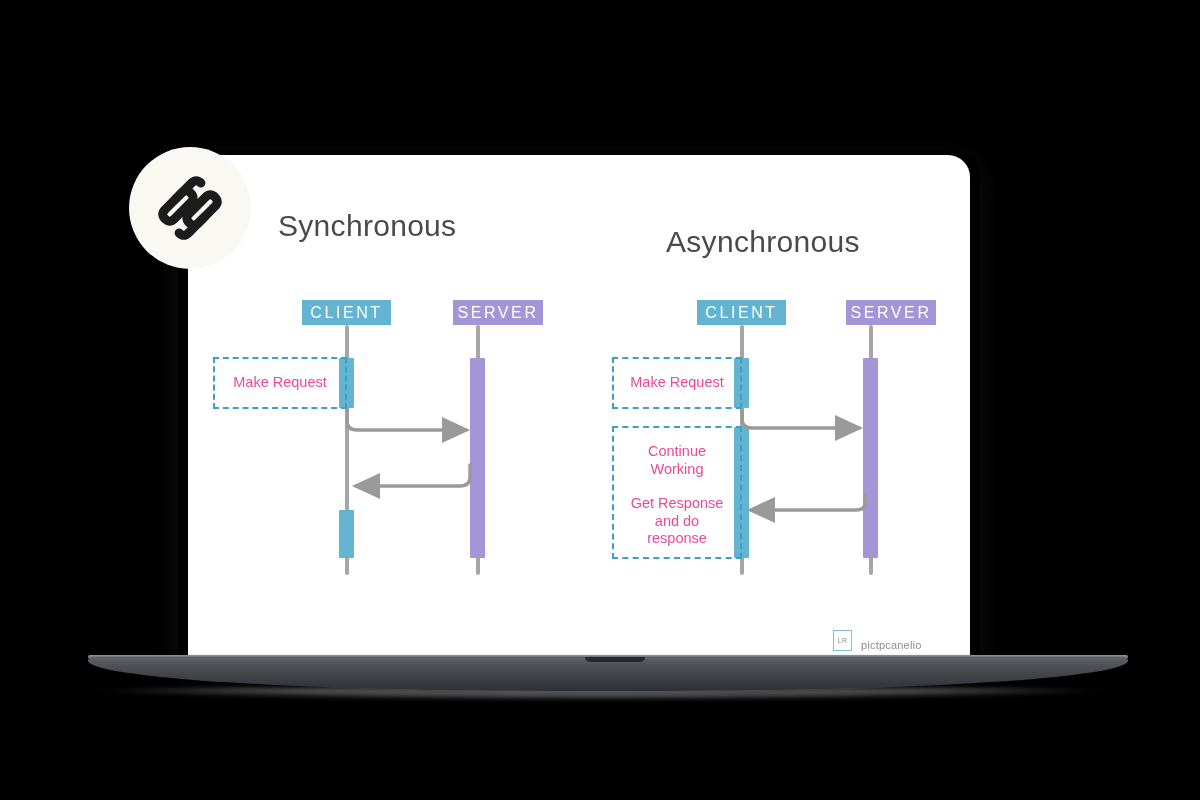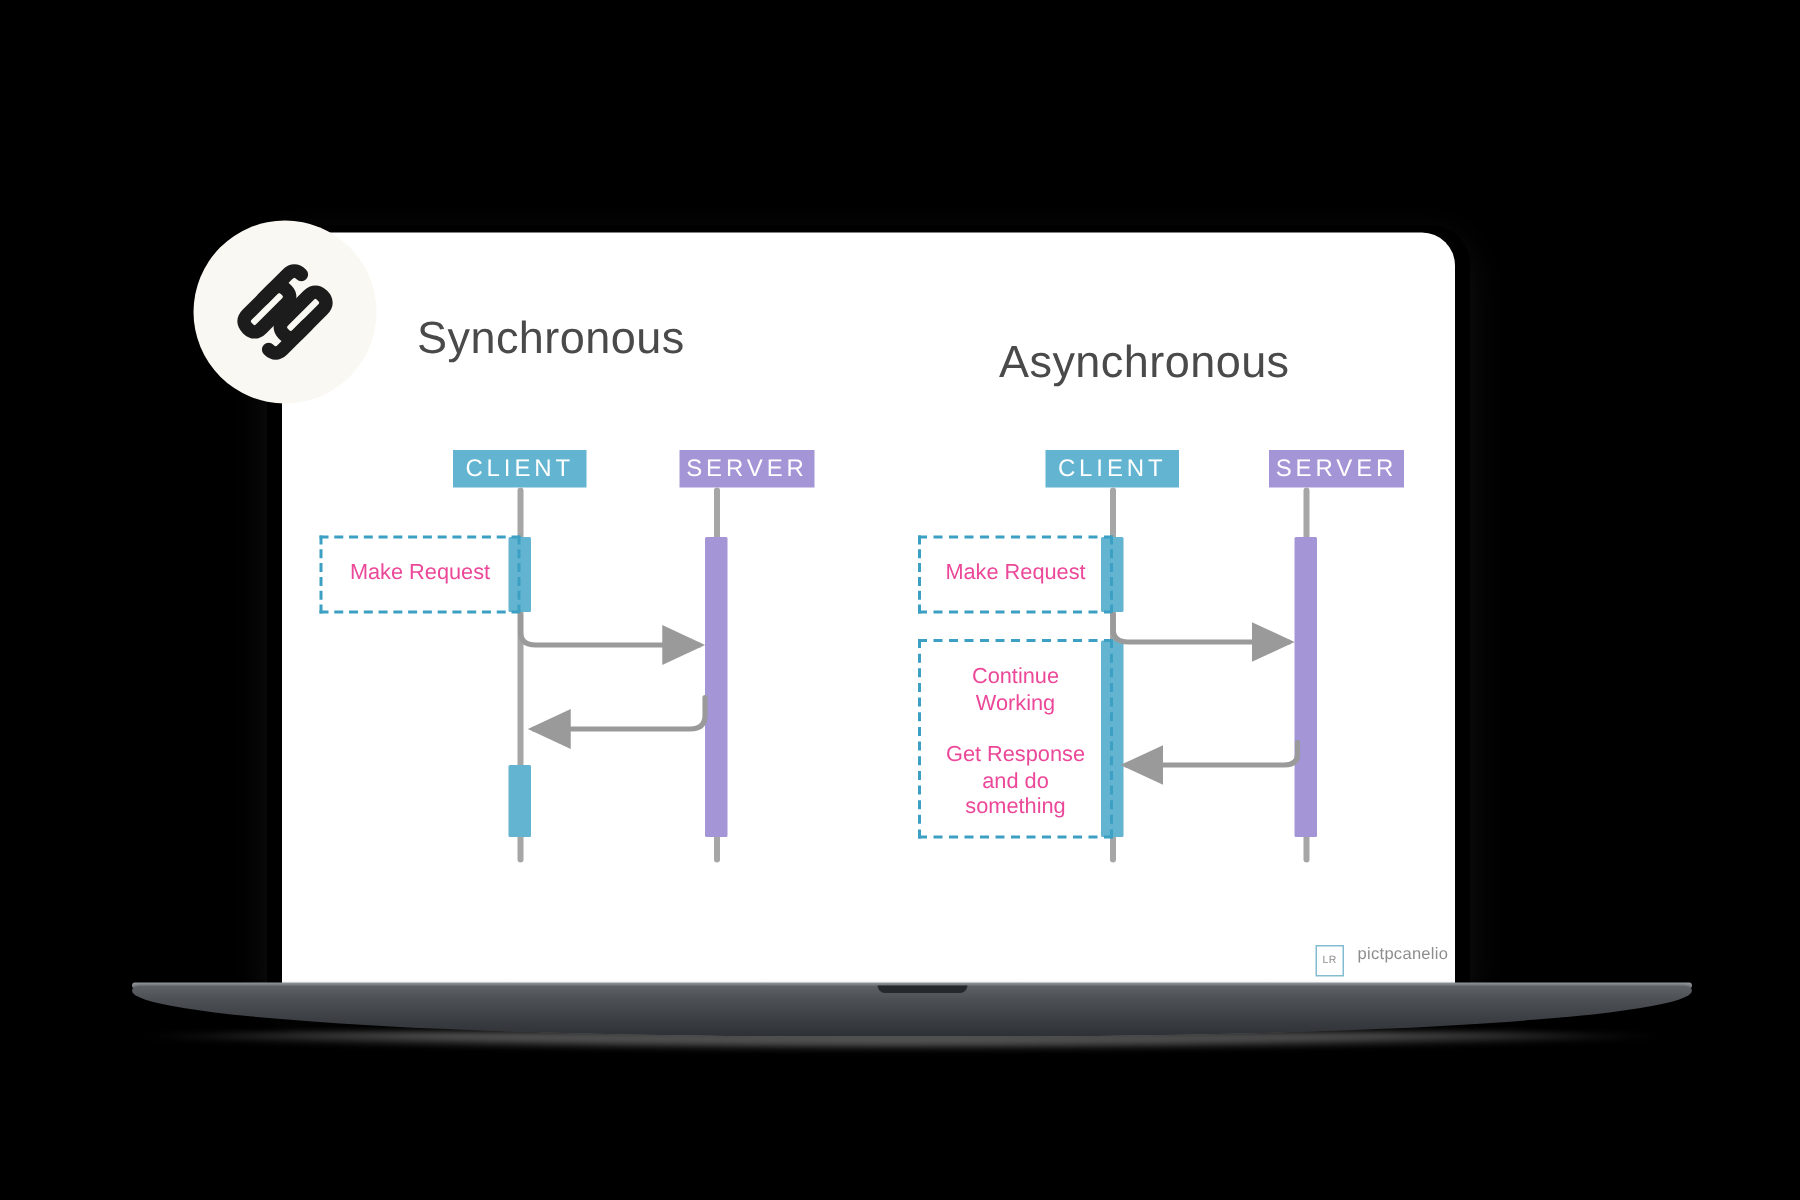--- a/index.html
+++ b/index.html
@@ -109,24 +109,23 @@
     font-size:14.5px;
     color:#ec4899;
     text-align:center;
     line-height:1.22;
     white-space:pre-line;
   }
   .arrow-svg{position:absolute;left:0;top:0;width:782px;height:505px;pointer-events:none;}
 
   .watermark{
     position:absolute;
-    display:flex;align-items:flex-start;gap:9px;
+    display:flex;align-items:flex-end;gap:9px;
     left:645px;top:475px;
     opacity:.78;
-    margin-left:44px;
   }
   .wm-mark{
     width:17px;height:19px;border:1.6px solid #5fa8c6;
     display:flex;align-items:center;justify-content:center;
     font-size:7px;color:#6f6f6f;letter-spacing:.3px;
     background:#fff;
   }
   .wm-text{
     font-size:11px;color:#6d6d6d;letter-spacing:.2px;
     filter:blur(.35px);
@@ -170,21 +169,21 @@
       <div class="activation act-server" style="left:675px;top:203px;height:200px;"></div>
 
       <div class="dashbox" style="left:424px;top:202px;width:130px;height:52px;"></div>
       <div class="note" style="left:424px;top:219px;width:130px;">Make Request</div>
 
       <div class="dashbox" style="left:424px;top:271px;width:130px;height:133px;"></div>
       <div class="note" style="left:424px;top:288px;width:130px;">Continue
 Working</div>
       <div class="note" style="left:424px;top:340px;width:130px;">Get Response
 and do
-something</div>
+response</div>
 
       <svg class="arrow-svg" viewBox="0 0 782 505">
         <defs>
           <marker id="ah-r" markerWidth="9" markerHeight="9" refX="7.2" refY="4.5" orient="auto">
             <path d="M0,0.6 L8.4,4.5 L0,8.4 Z" fill="#9a9a9a"></path>
           </marker>
           <marker id="ah-l" markerWidth="9" markerHeight="9" refX="7.2" refY="4.5" orient="auto">
             <path d="M0,0.6 L8.4,4.5 L0,8.4 Z" fill="#9a9a9a"></path>
           </marker>
         </defs>

